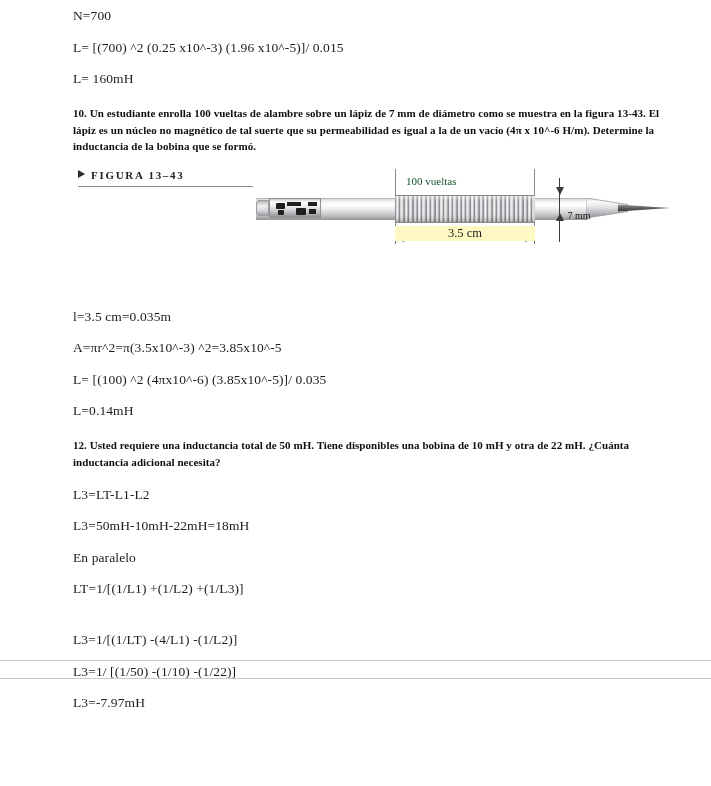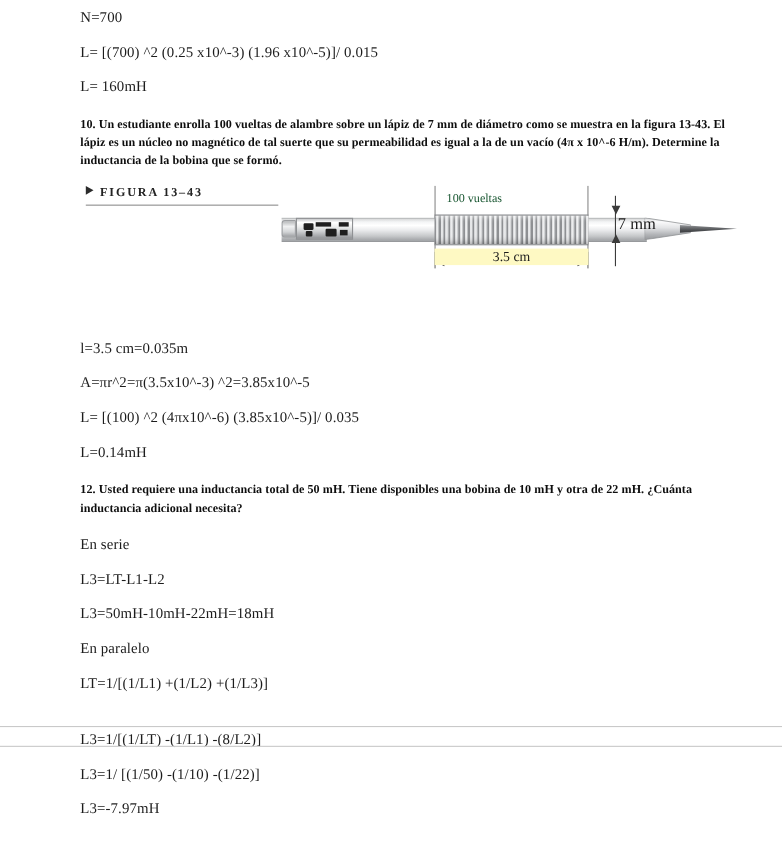--- a/index.html
+++ b/index.html
@@ -239,24 +239,24 @@
   .dim-v .arr-t, .dim-v .arr-b {
     position: absolute; left: 2.5px; width: 0; height: 0;
     border-left: 4px solid transparent;
     border-right: 4px solid transparent;
   }
   .dim-v .arr-t { top: 12px; border-top: 8px solid #3b3b3b; }
   .dim-v .arr-b { top: 38px; border-bottom: 8px solid #3b3b3b; }
   .label-7mm {
     position: absolute;
     left: 292px;
-    top: 29px;
+    top: 43px;
     width: 62px;
     text-align: center;
-    font-size: 15px;
+    font-size: 10px;
     color: #1b1b1b;
   }
 
   
   .pagerule {
     position: absolute;
     left: 0;
     width: 711px;
     height: 1px;
     background: #c9c9c9;
@@ -344,27 +344,26 @@
       </div>
     </div>
 
     <p class="line" style="margin-top:30px;">l=3.5 cm=0.035m</p>
     <p class="line gap-line">A=πr^2=π(3.5x10^-3) ^2=3.85x10^-5</p>
     <p class="line gap-line">L= [(100) ^2 (4πx10^-6) (3.85x10^-5)]/ 0.035</p>
     <p class="line gap-line">L=0.14mH</p>
 
     <p class="qpara" style="margin-top:19px;">12. Usted requiere una inductancia total de 50 mH. Tiene disponibles una bobina de 10 mH y otra de 22 mH. ¿Cuánta inductancia adicional necesita?</p>
 
-    <p class="line" style="margin-top:17px;">En serie</p>
     <p class="line gap-line">L3=LT-L1-L2</p>
     <p class="line gap-line">L3=50mH-10mH-22mH=18mH</p>
     <p class="line gap-line">En paralelo</p>
     <p class="line gap-line">LT=1/[(1/L1) +(1/L2) +(1/L3)]</p>
 
-    <p class="line" style="margin-top:36px;">L3=1/[(1/LT) -(1/L1) -(8/L2)]</p>
+    <p class="line" style="margin-top:36px;">L3=1/[(1/LT) -(4/L1) -(1/L2)]</p>
     <p class="line gap-line">L3=1/ [(1/50) -(1/10) -(1/22)]</p>
     <p class="line gap-line">L3=-7.97mH</p>
 
   </div>
 
   <div class="pagerule" style="top:660px;"></div>
   <div class="pagerule" style="top:678px;"></div>
 </div>
 
 </body></html>

